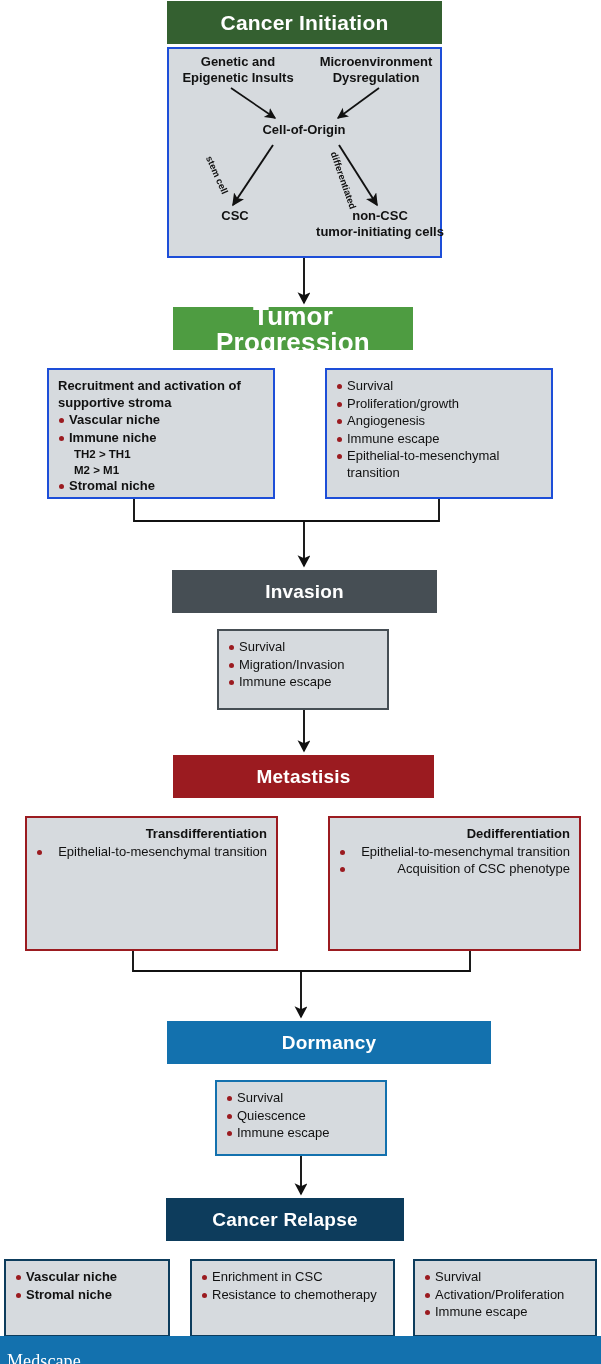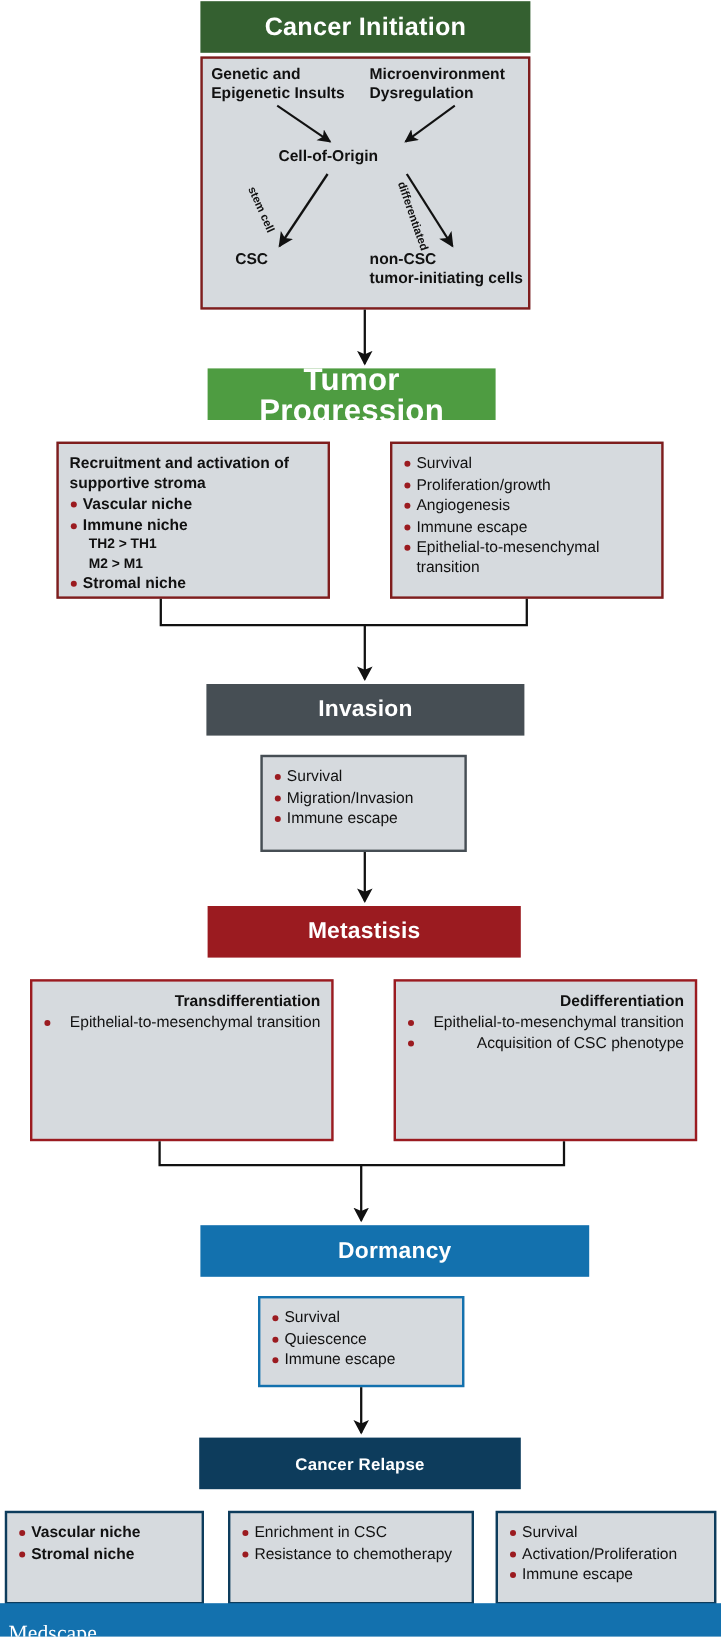--- a/index.html
+++ b/index.html
@@ -14,28 +14,28 @@
   .banner{
     position:absolute;display:flex;align-items:center;justify-content:center;
     color:#ffffff;font-weight:bold;letter-spacing:.2px;
     text-align:center;line-height:1;
   }
   .banner-tumor-initiation{left:167px;top:1px;width:275px;height:43px;background:#346030;font-size:21px;}
   .banner-tumor-progression{left:173px;top:307px;width:240px;height:43px;background:#4e9c41;font-size:26px;}
   .banner-invasion{left:172px;top:570px;width:265px;height:43px;background:#464e54;font-size:19px;}
   .banner-metastisis{left:173px;top:755px;width:261px;height:43px;background:#9b1b20;font-size:19px;}
   .banner-dormancy{left:167px;top:1021px;width:324px;height:43px;background:#1371ae;font-size:19px;}
-  .banner-relapse{left:166px;top:1198px;width:268px;height:43px;background:#0d3c5c;font-size:14px;}
+  .banner-relapse{left:166px;top:1198px;width:238px;height:43px;background:#0d3c5c;font-size:19px;}
 
   
   .panel{
     position:absolute;background:#d6dade;box-sizing:border-box;
     font-size:13px;line-height:1.27;
   }
-  .panel.green{border:2px solid #7f1d1d;}
+  .panel.green{border:2px solid #1d4ed8;}
   .panel.dark{border:2px solid #464e54;}
   .panel.red{border:2px solid #9b1b20;text-align:right;}
   .panel.blue{border:2px solid #1371ae;}
   .panel.navy{border:2px solid #0d3c5c;}
 
   .p-init{left:167px;top:47px;width:275px;height:211px;}
   .p-prog-left{left:47px;top:368px;width:228px;height:131px;}
   .p-prog-right{left:325px;top:368px;width:228px;height:131px;}
   .p-invasion{left:217px;top:629px;width:172px;height:81px;}
   .p-meta-left{left:25px;top:816px;width:253px;height:135px;}
@@ -54,21 +54,21 @@
     content:"";position:absolute;left:1px;top:.47em;
     width:5px;height:5px;border-radius:50%;background:#9b1b20;
   }
   ul.blist li.plain{padding-left:16px;font-size:11.5px;}
   .hdr{font-weight:bold;margin:0 0 1px 0;}
   .bold li{font-weight:bold;}
   .inner{padding:8px 9px 0 9px;}
 
   
   .tlabel{
-    position:absolute;text-align:left;font-weight:bold;font-size:13px;
+    position:absolute;text-align:center;font-weight:bold;font-size:13px;
     line-height:1.25;white-space:pre-line;
   }
   .t-genetic{left:176px;top:54px;width:124px;}
   .t-micro{left:308px;top:54px;width:136px;}
   .t-origin{left:232px;top:122px;width:144px;}
   .t-csc{left:196px;top:208px;width:78px;}
   .t-noncsc{left:308px;top:208px;width:144px;}
   .arrowlabel{
     position:absolute;font-size:9.5px;font-weight:bold;color:#111;
     transform-origin:left top;white-space:nowrap;

